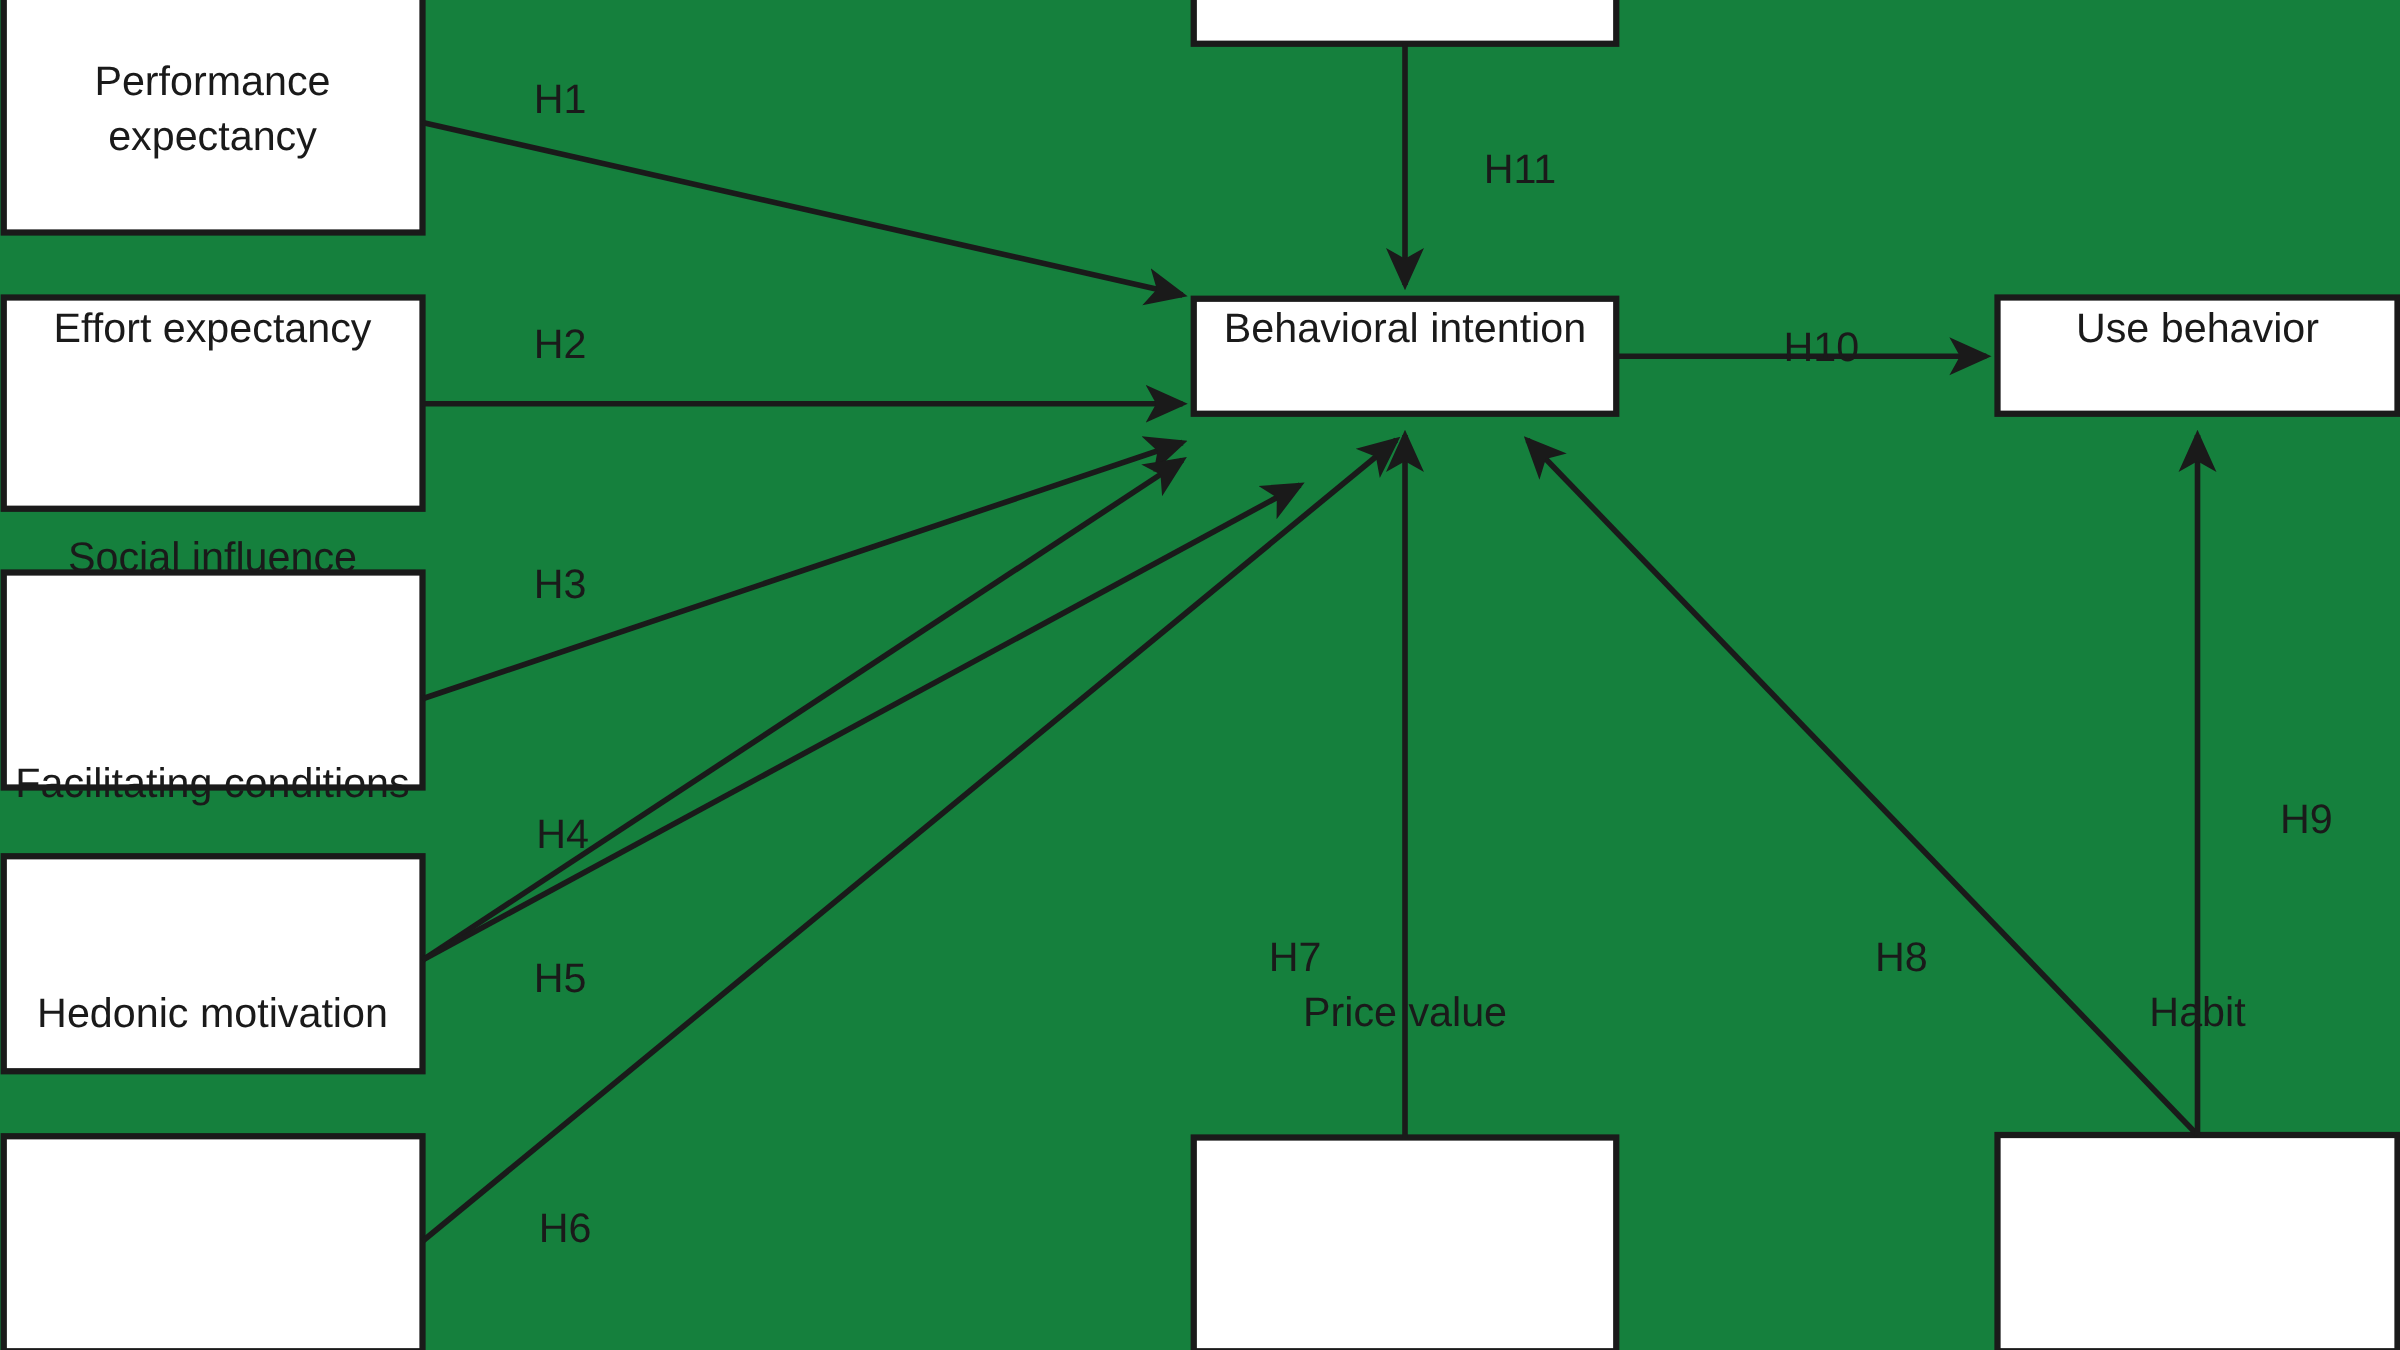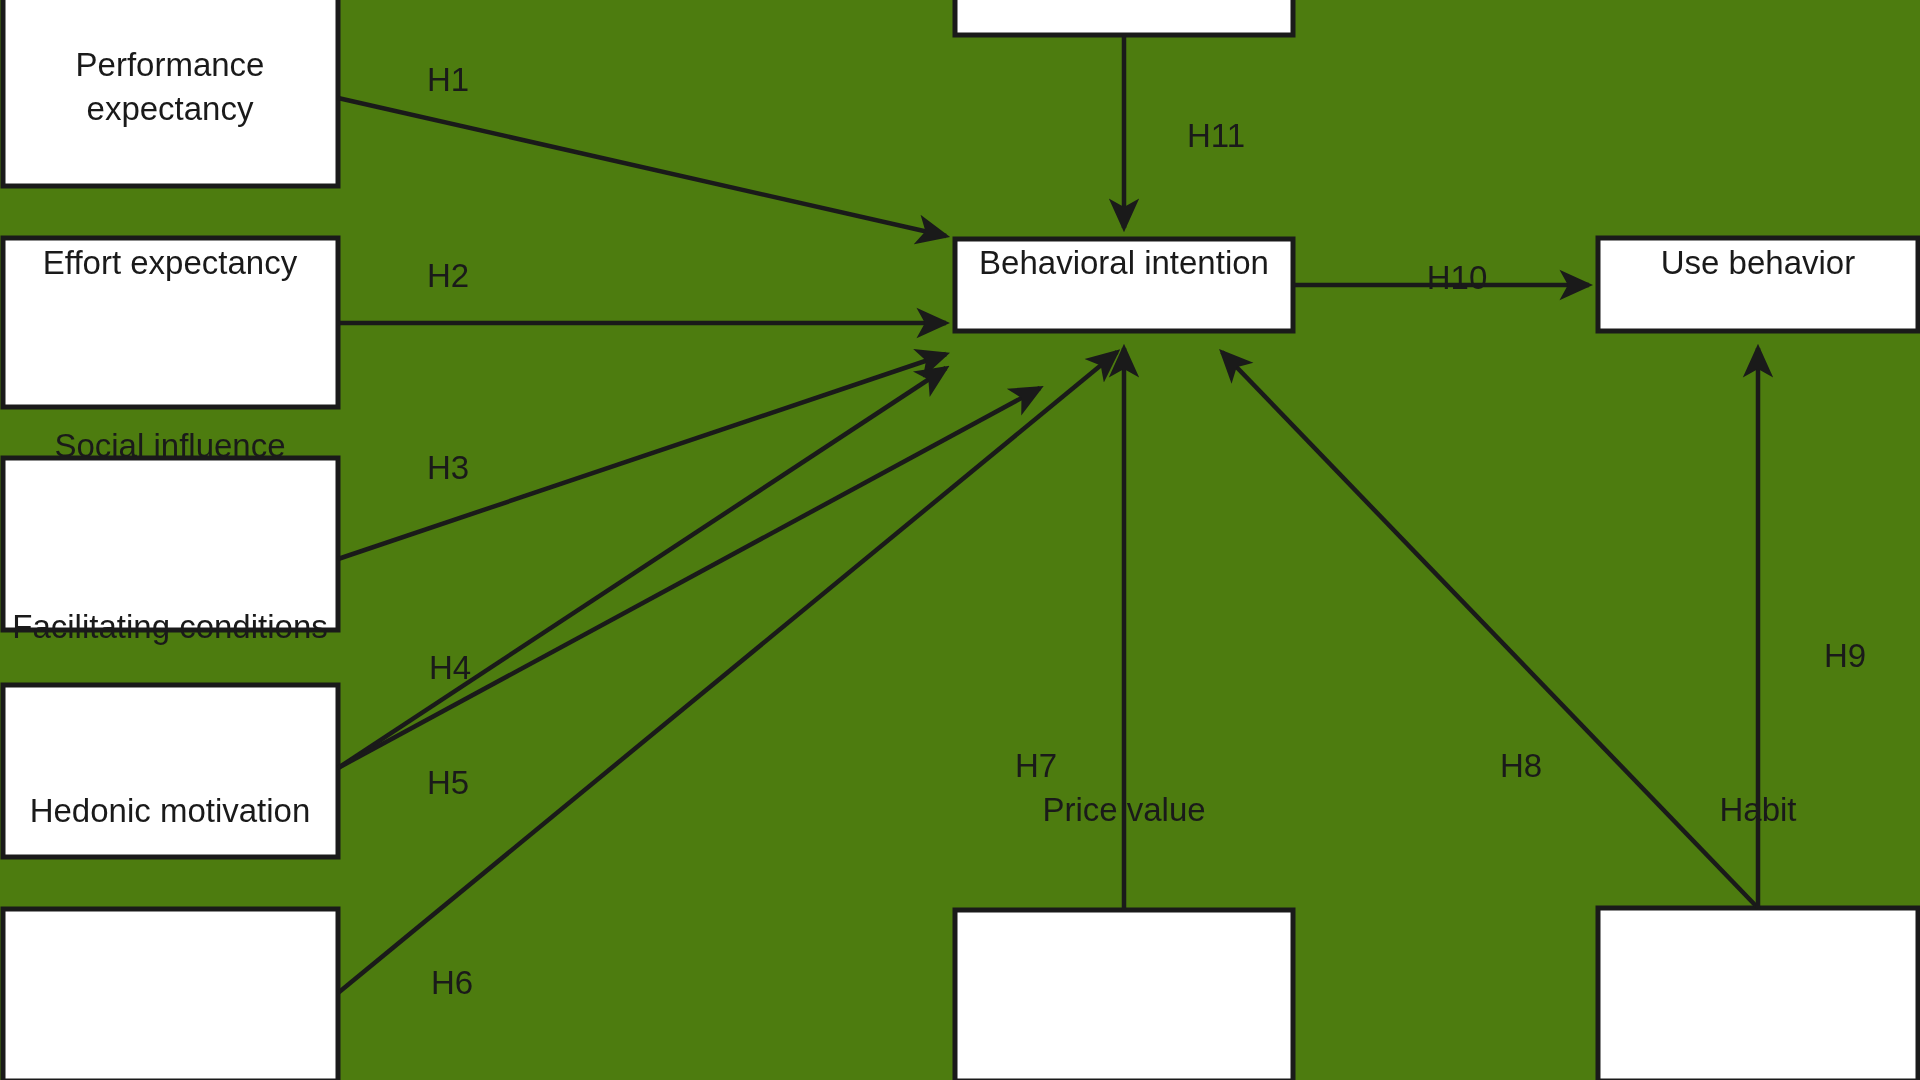--- a/index.html
+++ b/index.html
@@ -12,21 +12,21 @@
     width: 1920px;
     height: 1080px;
     overflow: hidden;
     font-family: "Liberation Sans", sans-serif;
     color: #1a1a1a;
   }
   #diagram-root {
     position: relative;
     width: 1920px;
     height: 1080px;
-    background: #4d7c0f;
+    background: #15803d;
     text-decoration: underline;
   }
   svg.model-canvas {
     position: absolute;
     top: 0;
     left: 0;
     width: 1920px;
     height: 1080px;
   }
   .box-rect {

